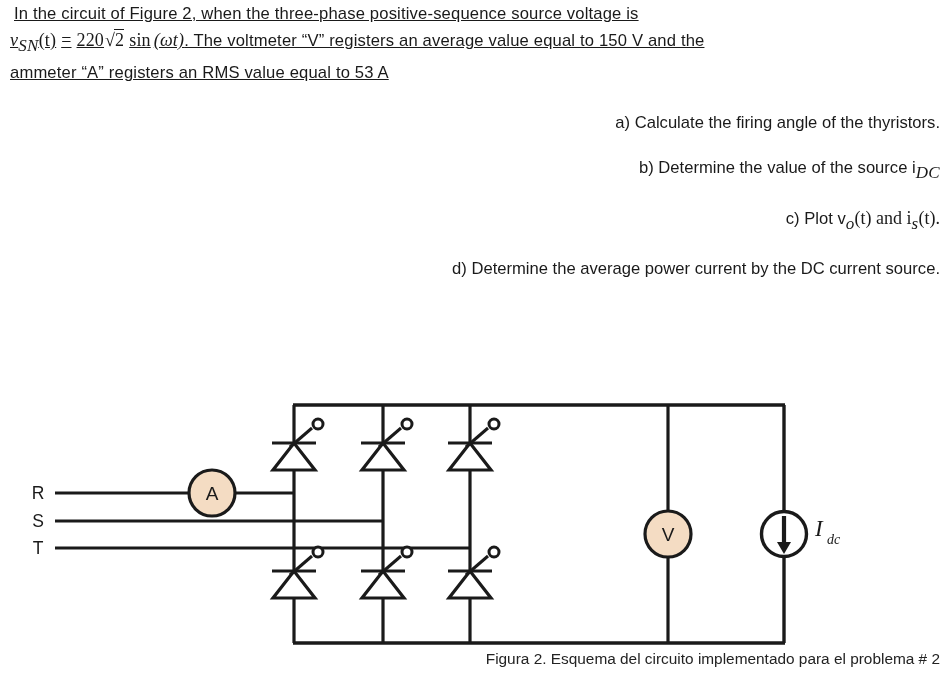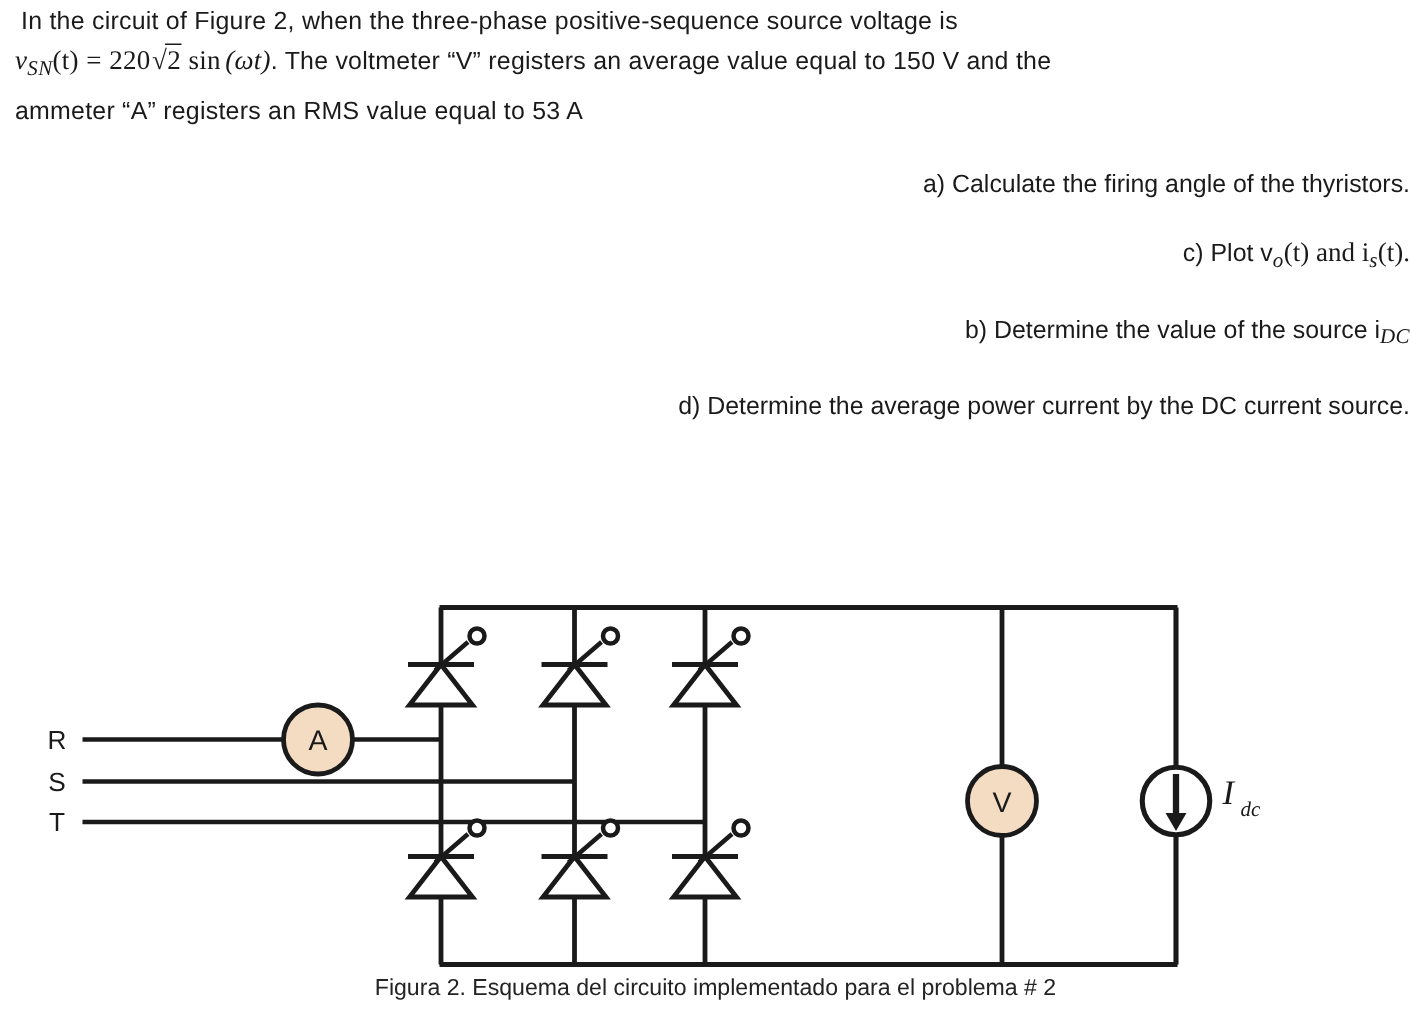--- a/index.html
+++ b/index.html
@@ -16,20 +16,21 @@
     color: #1a1a1a;
     position: relative;
   }
 
   
   #problem-statement {
     position: absolute;
     left: 0;
     top: 0;
     width: 752px;
+    text-decoration: underline;
   }
   .stmt-line {
     font-size: 16.6px;
     line-height: 27px;
     padding-left: 10px;
     white-space: nowrap;
     letter-spacing: 0.01em;
   }
   .stmt-line.first { padding-left: 14px; }
 
@@ -39,21 +40,21 @@
     font-size: 18px;
   }
   .mi-up {        
     font-family: "Liberation Serif", serif;
     font-style: normal;
     font-size: 18px;
   }
   .sub {
     font-family: "Liberation Serif", serif;
     font-style: italic;
-    font-size: 14px;
+    font-size: 17px;
     vertical-align: -0.28em;
     letter-spacing: 0.02em;
   }
   .radical {
     display: inline-block;
     position: relative;
     font-family: "Liberation Serif", serif;
     font-size: 18px;
     padding-left: 1px;
   }
@@ -87,21 +88,21 @@
     top: 378px;
     width: 940px;
     height: 309px;
   }
   #circuit-svg { display: block; }
   #figure-caption {
     position: absolute;
     left: 0;
     top: 272px;
     width: 940px;
-    text-align: center;
+    text-align: right;
     font-size: 15.4px;
     color: #232323;
     padding-left: 14px;
     box-sizing: border-box;
   }
 
   .lbl-phase {
     font-family: "Liberation Sans", sans-serif;
     font-size: 17.5px;
     fill: #1a1a1a;
@@ -134,23 +135,23 @@
 
   <div class="stmt-line"><span class="mi">v</span><span class="sub">SN</span><span class="mi-up">(t)</span><span class="mi-up" style="padding:0 5px;">=</span><span class="mi-up">220</span><span class="radical"><span class="bar"></span>√<span class="mi-up">2</span></span><span class="mi-up" style="padding-left:5px;">sin</span><span class="mi" style="padding-left:3px;">(ωt)</span><span>. The voltmeter “V” registers an average value equal to 150 V and the</span></div>
 
   <div class="stmt-line">ammeter “A” registers an RMS value equal to 53 A</div>
 </div>
 
 <div id="question-list">
 
   <div class="q-item">a) Calculate the firing angle of the thyristors.</div>
 
+  <div class="q-item"><span>b) Determine the value of the source i</span><span class="sub">DC</span></div>
+
   <div class="q-item"><span>c) Plot v</span><span class="sub">o</span><span class="mi-up">(t) and i</span><span class="sub">s</span><span class="mi-up">(t).</span></div>
-
-  <div class="q-item"><span>b) Determine the value of the source i</span><span class="sub">DC</span></div>
 
   <div class="q-item">d) Determine the average power current by the DC current source.</div>
 
 </div>
 
 <div id="figure">
 
   <svg id="circuit-svg" width="940" height="290" viewBox="0 0 940 290">
 
     <defs>

